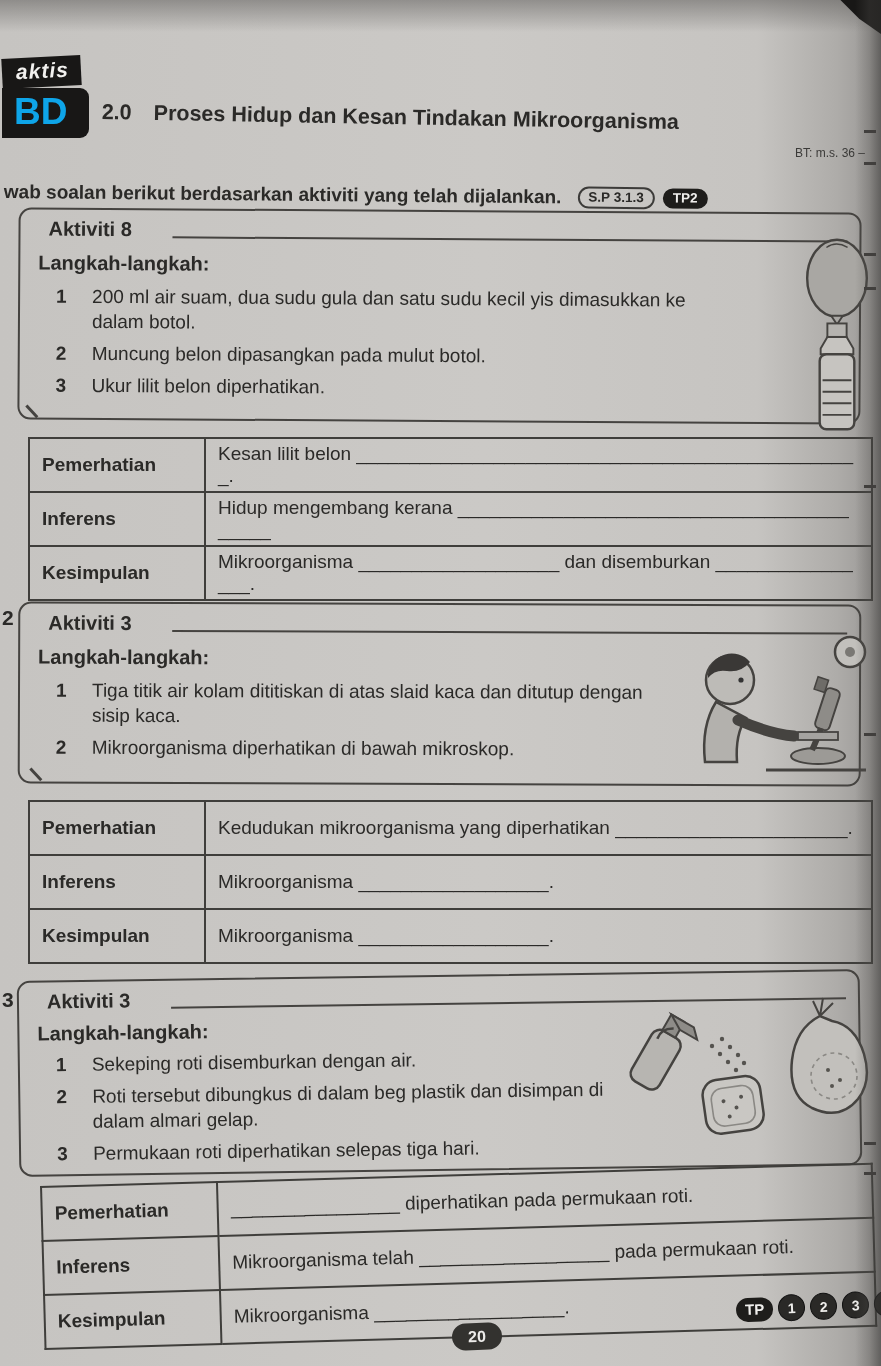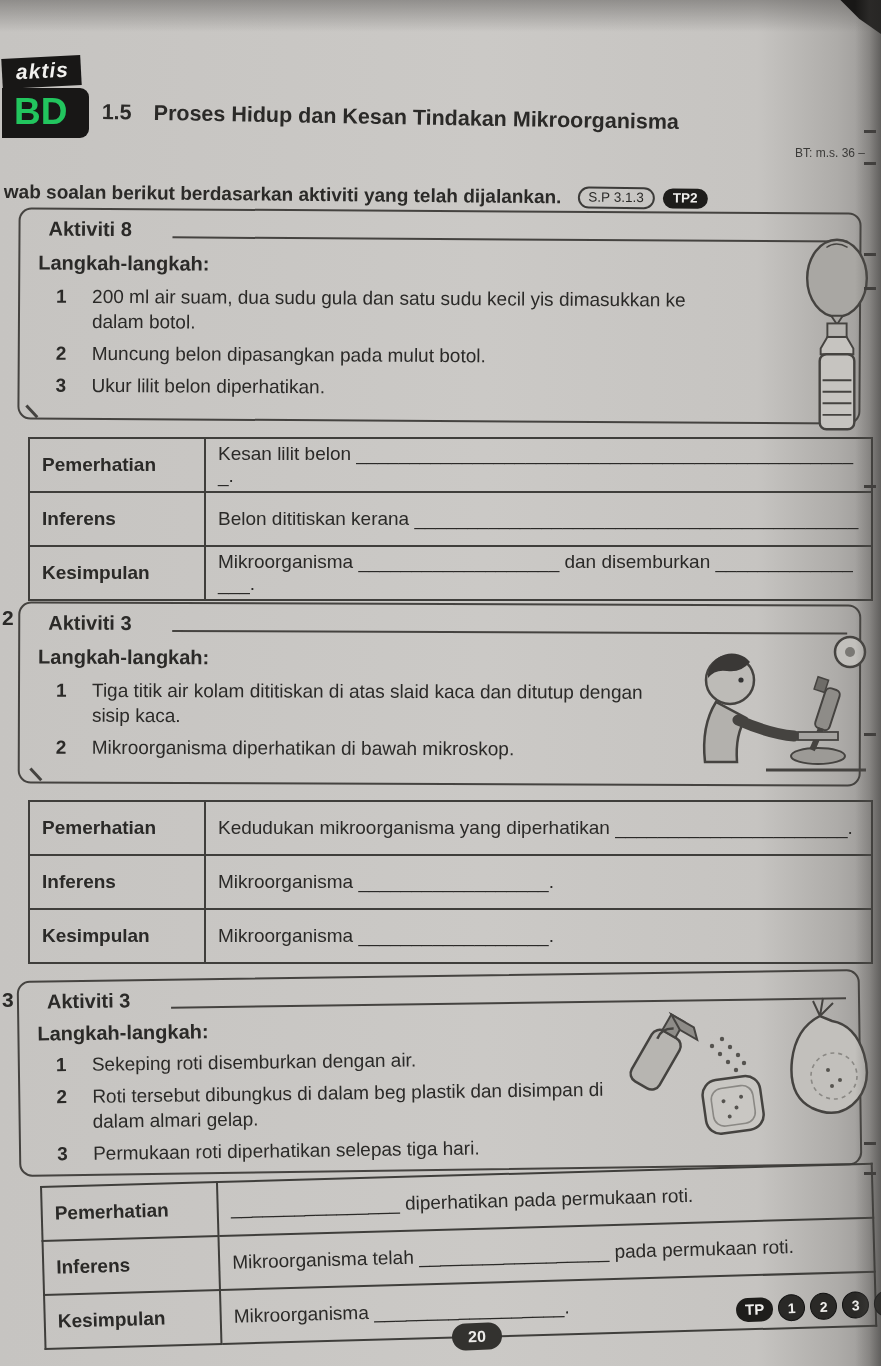--- a/index.html
+++ b/index.html
@@ -9,27 +9,27 @@
     font-family:"Liberation Sans",sans-serif;color:#2b2a28;
   }
   .abs{position:absolute;}
   
   .top-band{left:0;top:0;width:100%;height:32px;background:linear-gradient(180deg,rgba(88,86,84,.5),rgba(88,86,84,0));z-index:60;pointer-events:none;}
   .corner-black{right:0;top:0;width:52px;height:34px;background:#181716;clip-path:polygon(22% 0,100% 0,100% 100%,58% 55%);z-index:61;pointer-events:none;}
   .edge-shadow{top:0;right:0;width:26px;height:100%;background:linear-gradient(90deg,rgba(95,93,90,0) 0%,rgba(85,83,80,.30) 55%,rgba(52,51,49,.55) 100%);z-index:62;pointer-events:none;}
   .dash{width:12px;height:3px;background:#413f3d;right:5px;z-index:63;}
   
   .praktis{left:2px;top:57px;background:#181716;color:#f2f1ef;font-style:italic;font-weight:bold;font-size:21px;letter-spacing:1px;padding:2px 12px 4px 14px;transform:rotate(-3deg);z-index:20;}
-  .pbd{left:2px;top:88px;background:#181716;color:#22c55e;font-weight:bold;font-size:37px;line-height:1;padding:5px 22px 8px 12px;border-radius:0 9px 9px 0;z-index:20;}
+  .pbd{left:2px;top:88px;background:#181716;color:#0ea5e9;font-weight:bold;font-size:37px;line-height:1;padding:5px 22px 8px 12px;border-radius:0 9px 9px 0;z-index:20;}
   
   .hdr{left:102px;top:100px;font-weight:bold;font-size:21.5px;transform:rotate(1deg);transform-origin:left top;white-space:nowrap;z-index:10;}
   .hdr .sec{margin-right:22px;}
   .bt{right:16px;top:146px;font-size:12px;color:#3b3a38;z-index:10;}
   .instr{left:4px;top:181px;width:866px;font-size:19px;font-weight:bold;transform:rotate(.55deg);transform-origin:left top;z-index:10;}
-  .sp-badge{display:inline-block;border:2.2px solid #3c3b39;border-radius:13px;padding:1px 9px 2px;font-size:13.5px;font-weight:normal;margin-left:16px;vertical-align:2px;}
+  .sp-badge{display:inline-block;border:2.2px solid #3c3b39;border-radius:13px;padding:1px 9px 2px;font-size:13.5px;font-weight:bold;margin-left:16px;vertical-align:2px;}
   .tp2-badge{display:inline-block;background:#1e1d1b;color:#efeeec;border-radius:13px;padding:2px 10px 3px;font-size:13.5px;font-weight:bold;margin-left:8px;vertical-align:2px;text-align:right;}
   
   .act-box{left:18px;width:839px;border:2.5px solid #454340;border-radius:13px;z-index:10;}
   .act-label{position:absolute;top:8px;left:28px;font-weight:bold;font-size:20px;}
   .act-line{position:absolute;top:26px;left:152px;right:12px;border-top:2px solid #454340;}
   .lang-head{position:absolute;left:18px;font-weight:bold;font-size:20px;}
   .steps{position:absolute;left:36px;}
   .step{display:flex;margin-bottom:7px;font-size:19px;line-height:1.32;}
   .step-num{width:36px;font-weight:bold;flex:none;}
   .qnum{left:2px;font-weight:bold;font-size:21px;z-index:10;}
@@ -59,21 +59,21 @@
   <div class="abs dash" style="top:287px"></div>
   <div class="abs dash" style="top:485px"></div>
   <div class="abs dash" style="top:733px"></div>
   <div class="abs dash" style="top:1142px"></div>
   <div class="abs dash" style="top:1172px"></div>
 
   <div class="abs praktis">aktis</div>
   <div class="abs pbd">BD</div>
 
   <div class="abs hdr">
-    <span class="sec">1.5</span><span>Proses Hidup dan Kesan Tindakan Mikroorganisma</span>
+    <span class="sec">2.0</span><span>Proses Hidup dan Kesan Tindakan Mikroorganisma</span>
   </div>
   <div class="abs bt">BT: m.s. 36 –</div>
 
   <div class="abs instr">
     <span>wab soalan berikut berdasarkan aktiviti yang telah dijalankan.</span><span class="sp-badge">S.P 3.1.3</span><span class="tp2-badge">TP2</span>
   </div>
 
   <div class="abs act-box" style="top:210px;height:208px;transform:rotate(.35deg);">
     <div class="act-label">Aktiviti 8</div>
     <div class="act-line"></div>
@@ -108,21 +108,21 @@
   </div>
 
   <table class="wtable" style="left:28px;top:437px;width:845px">
     <tbody>
         <tr>
       <td class="lbl">Pemerhatian</td>
       <td class="txt">Kesan lilit belon ________________________________________________.</td>
     </tr>
     <tr>
       <td class="lbl">Inferens</td>
-      <td class="txt">Belon dititiskan kerana __________________________________________</td>
+      <td class="txt">Hidup mengembang kerana __________________________________________</td>
     </tr>
     <tr>
       <td class="lbl">Kesimpulan</td>
       <td class="txt">Mikroorganisma ___________________ dan disemburkan ________________.</td>
     </tr>
   </tbody>
     </table>
 
   <div class="abs qnum" style="top:606px">2</div>
   <div class="abs act-box" style="top:603px;height:178px;transform:rotate(.2deg);">

